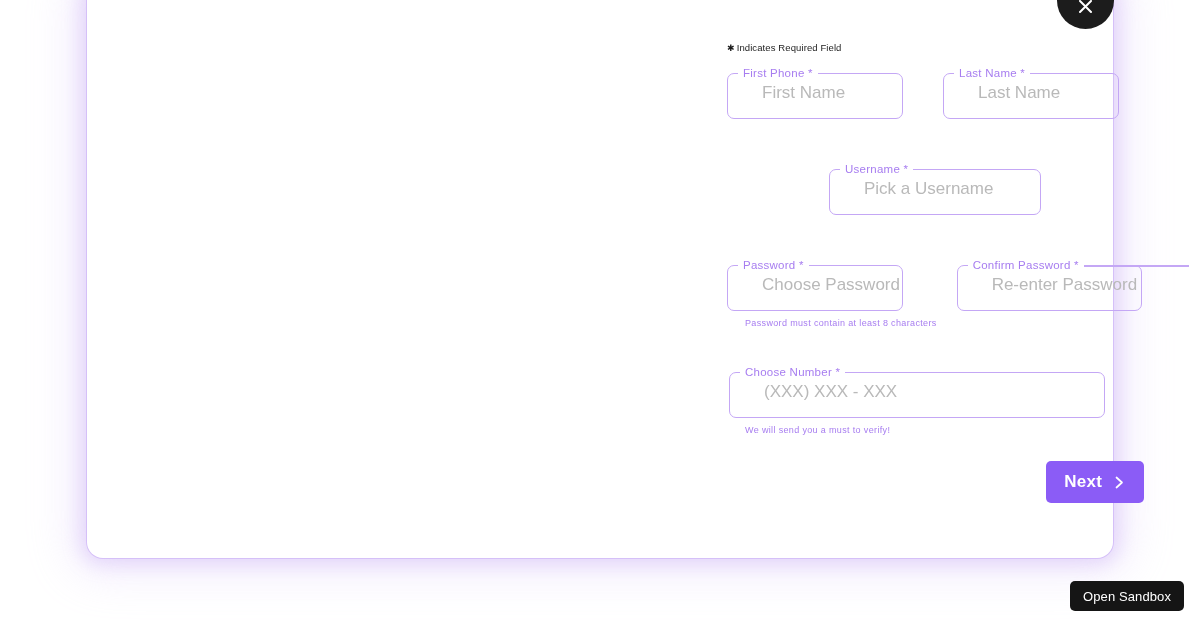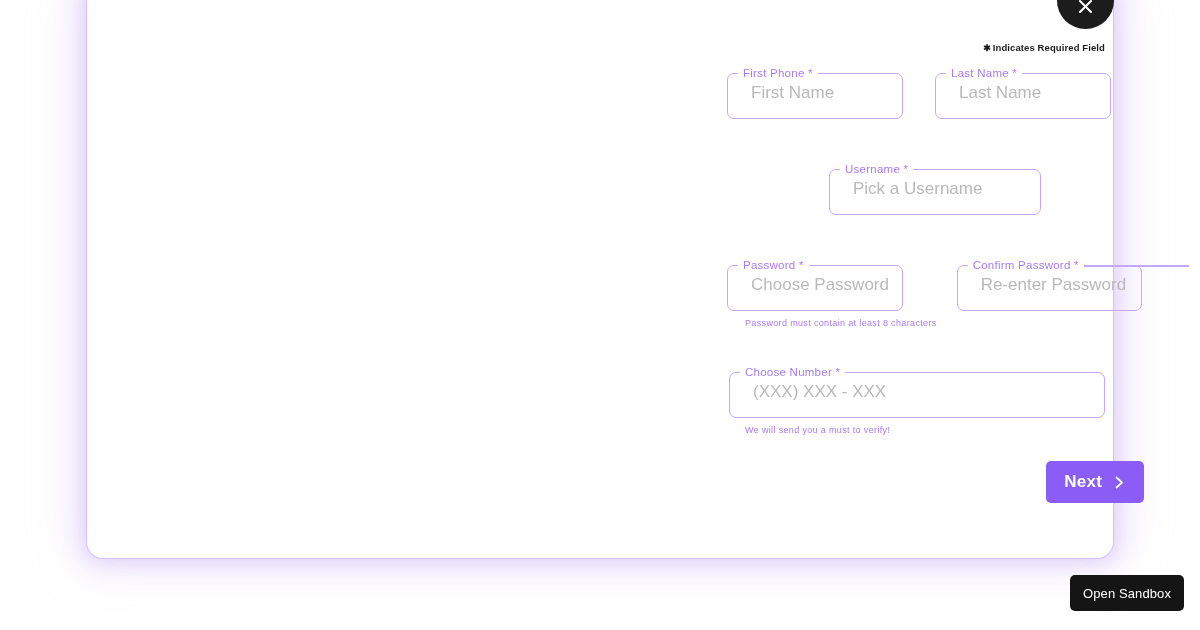--- a/index.html
+++ b/index.html
@@ -54,23 +54,23 @@
 
   
   .form-col {
     position: absolute;
     left: 640px;
     top: 60px;
     width: 420px;
   }
 
   .required-note {
-    text-align: right;
+    text-align: left;
     font-size: 9.5px;
-    font-weight: bold;
+    font-weight: normal;
     color: #1c1c1c;
     letter-spacing: 0.1px;
     margin: 0 42px 14px 0;
     white-space: nowrap;
   }
   .required-note .star { font-size: 9px; margin-right: 2px; }
 
   .row { display: flex; margin-bottom: 0; }
 
   
@@ -89,21 +89,21 @@
   .field legend {
     margin-left: 10px;
     padding: 0 5px;
     font-size: 11.5px;
     color: #a77df0;
     letter-spacing: 0.25px;
     white-space: nowrap;
   }
   .field input {
     position: absolute;
-    left: 8px;
+    left: 19px;
     top: 1.6px;
     width: calc(100% - 3.2px);
     height: 48px;
     border: none;
     outline: none;
     background: transparent;
     padding: 0 16px;
     font-family: "Liberation Sans", sans-serif;
     font-size: 17px;
     color: #3a3a3a;
@@ -113,21 +113,21 @@
   .helper {
     font-size: 9px;
     color: #a77df0;
     letter-spacing: 0.35px;
     margin: 7px 0 0 18px;
     white-space: nowrap;
   }
 
   
   .f-first    { width: 176px; }
-  .f-last     { width: 176px; margin-left: 32px; }
+  .f-last     { width: 176px; margin-left: 40px; }
   .f-username { width: 212px; margin-left: 102px; }
   .f-password { width: 176px; }
   .f-confirm  { width: 185px; margin-left: 20px; }
   .f-phone    { width: 376px; margin-left: 2px; }
 
   
   .f-confirm legend { position: relative; }
   .f-confirm legend::after {
     content: "";
     position: absolute;
@@ -170,21 +170,21 @@
 
   
   .sandbox-btn {
     position: absolute;
     right: 16px;
     bottom: 19px;
     background: #151515;
     color: #ffffff;
     border: none;
     border-radius: 5px;
-    height: 36px;
+    height: 30px;
     padding: 0 13px;
     font-family: "Liberation Sans", sans-serif;
     font-size: 13px;
     letter-spacing: 0.1px;
     cursor: pointer;
     z-index: 30;
   }
 </style>
 </head>
 <body>

